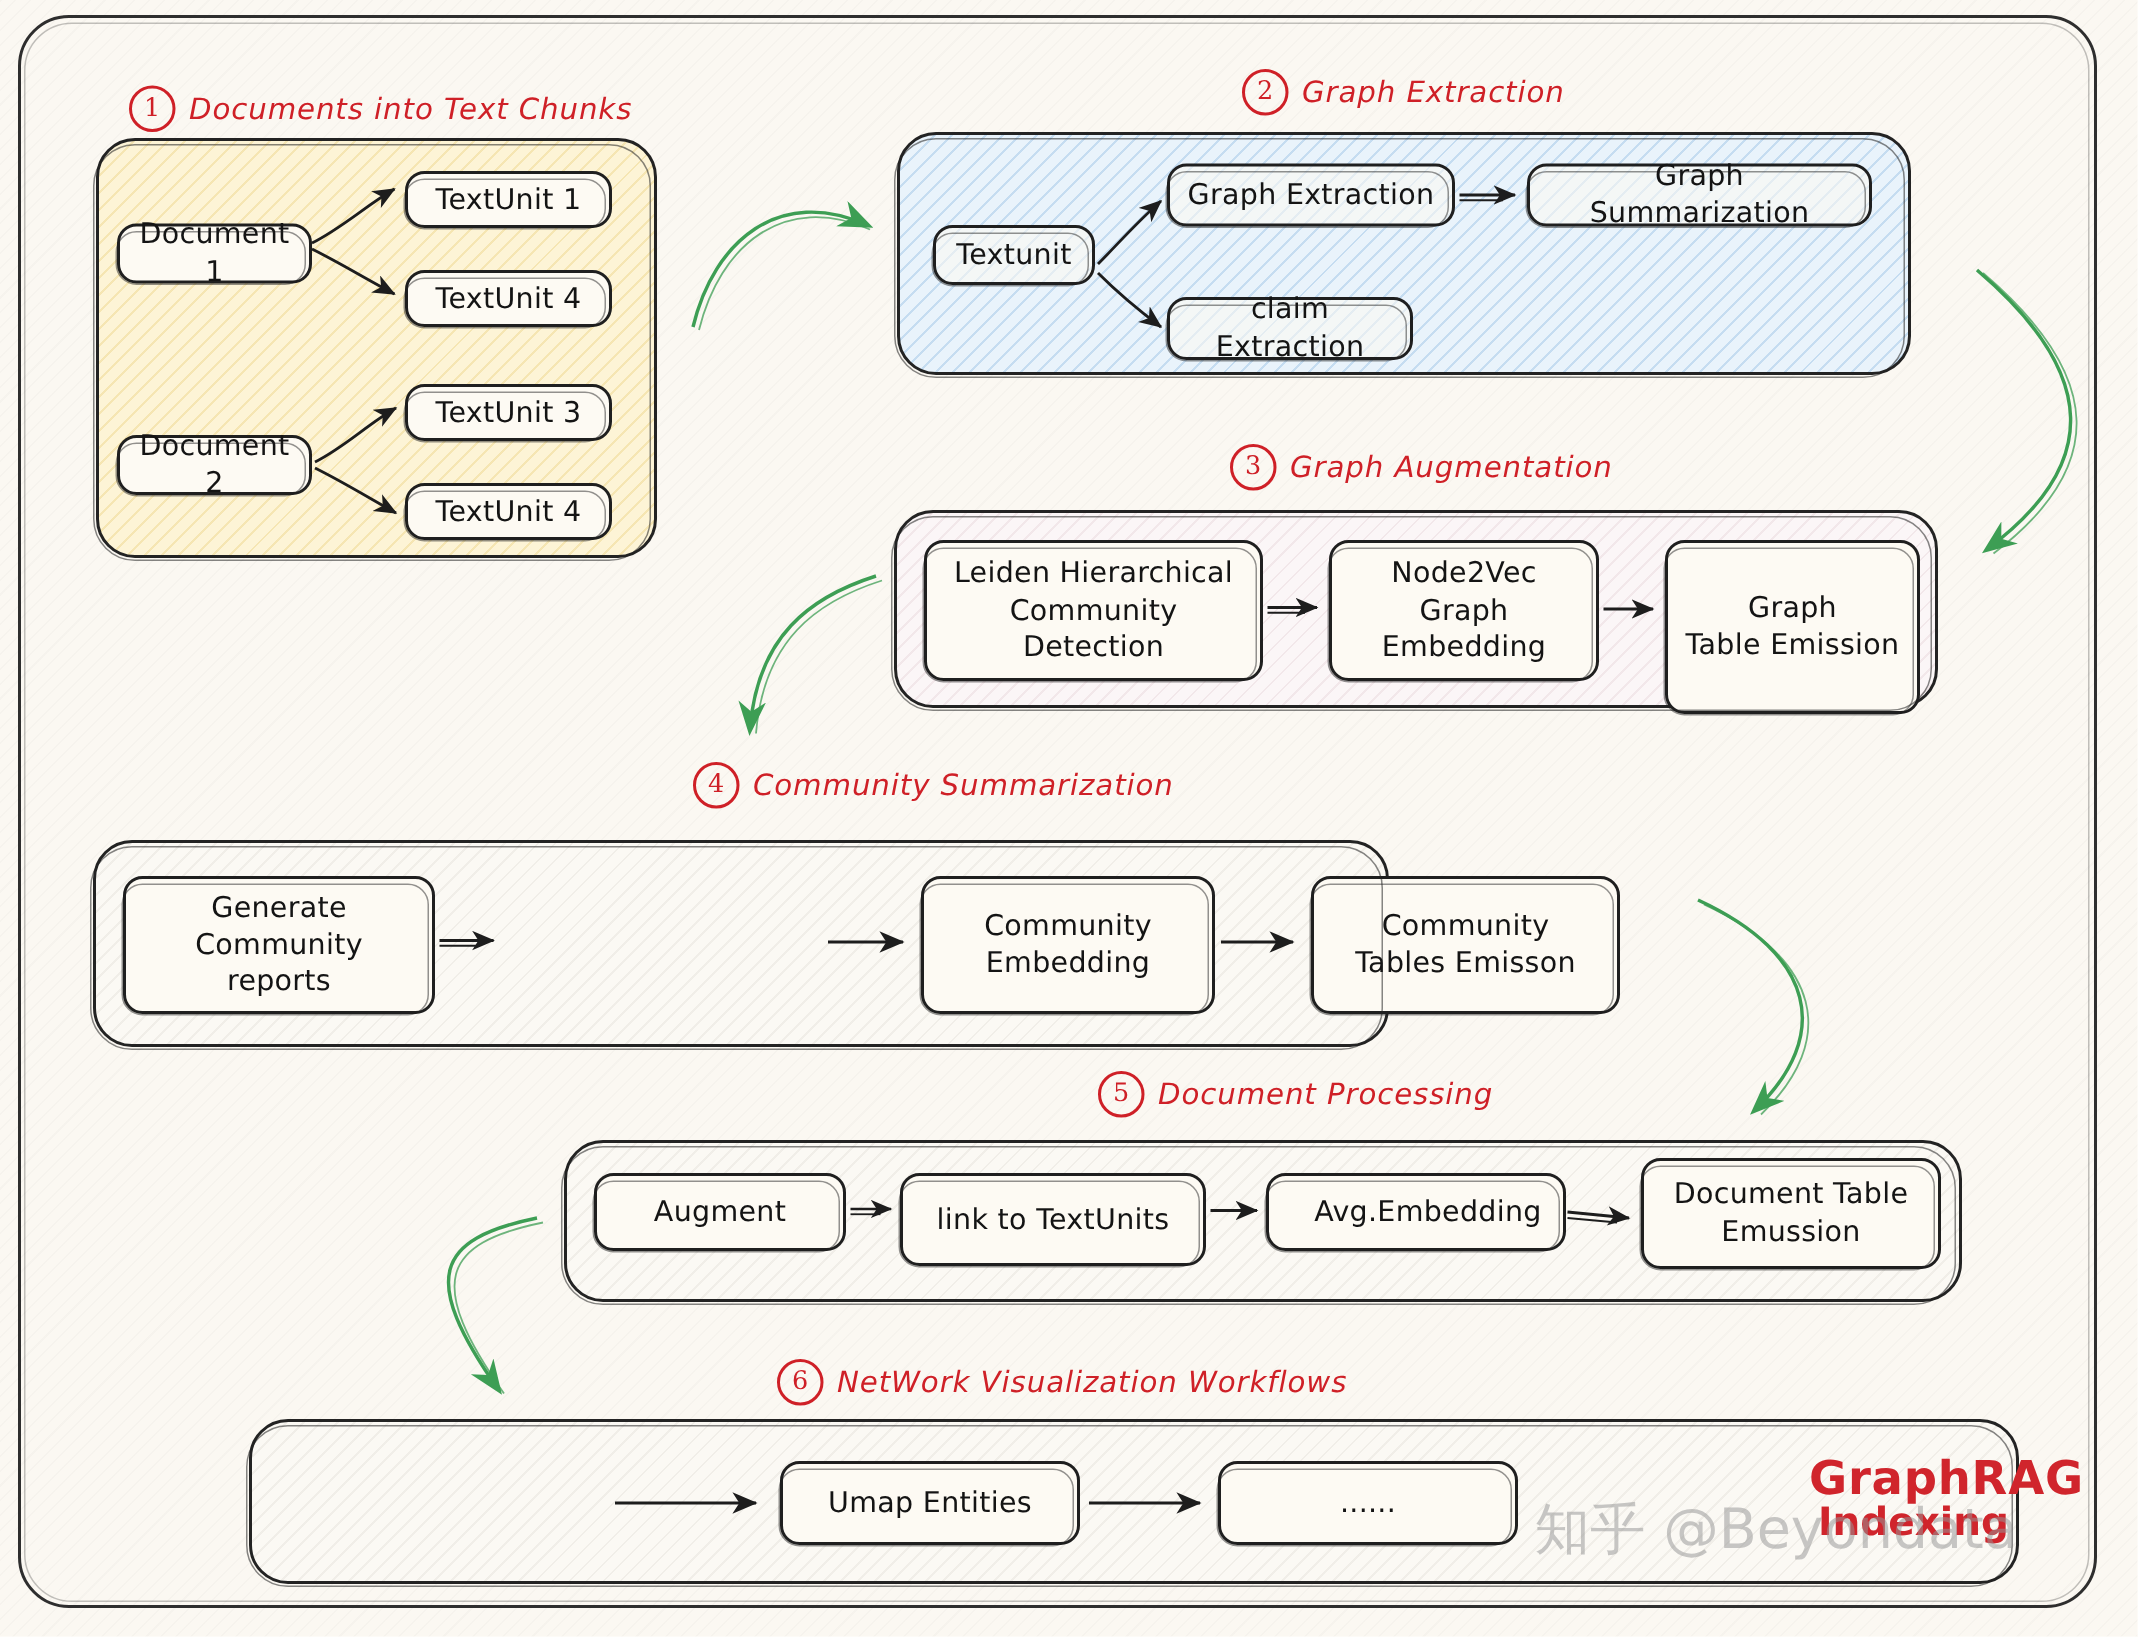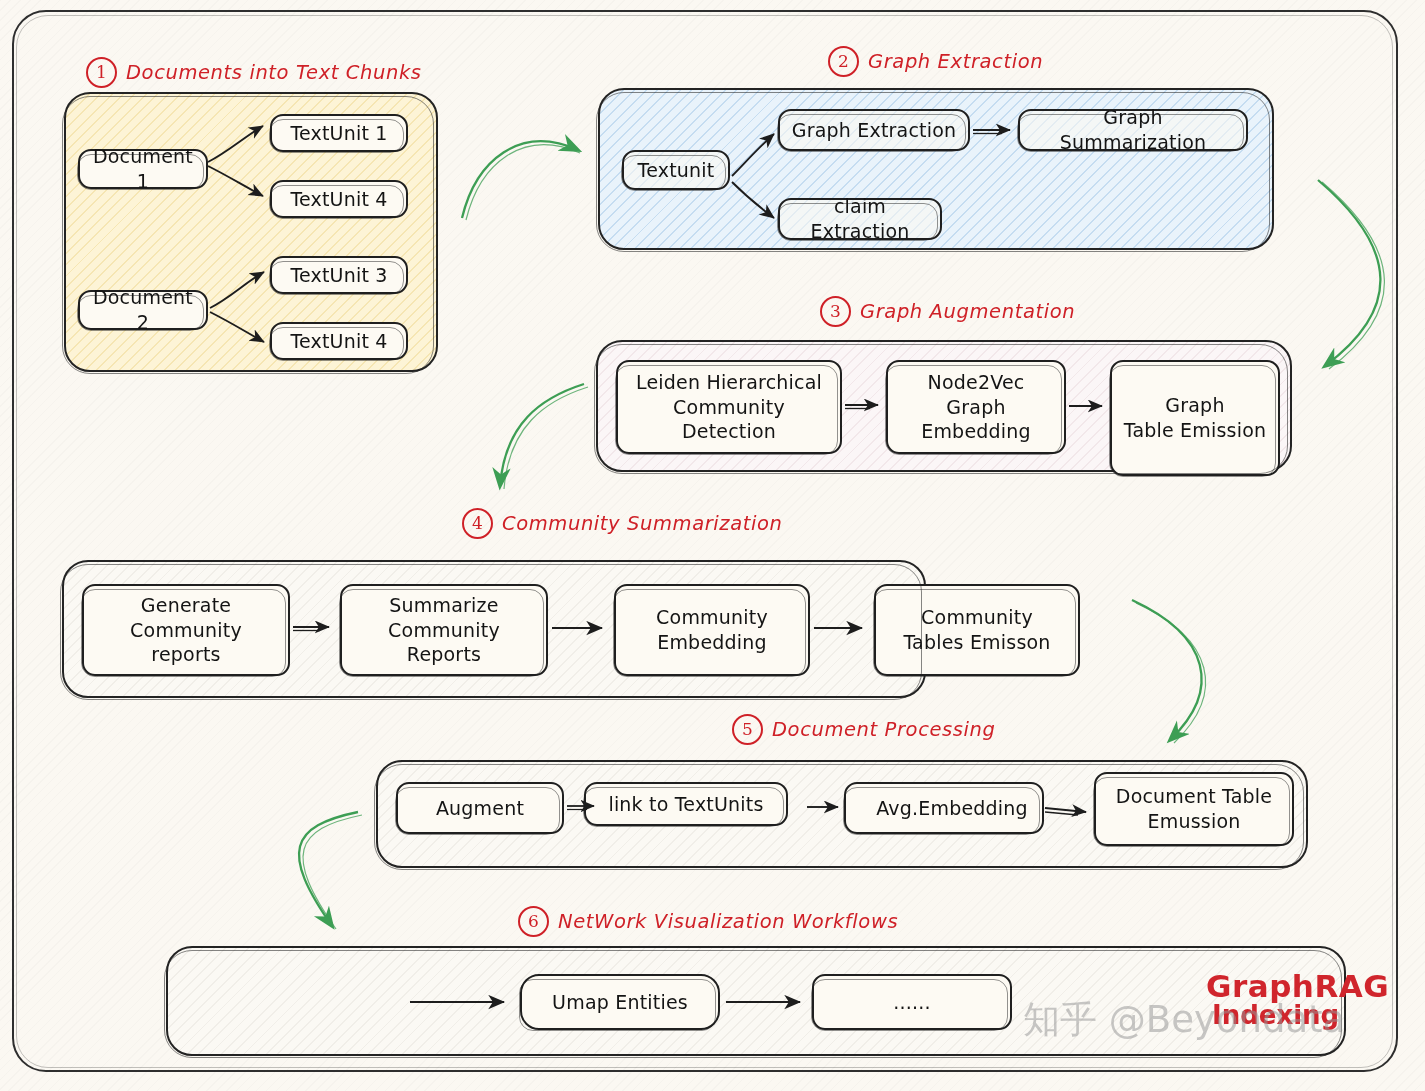--- a/index.html
+++ b/index.html
@@ -232,22 +232,20 @@
   </div>
 
   <div class="caption" style="left:462px; top:508px;">
     <span class="num">4</span>
     <span class="title">Community Summarization</span>
   </div>
 
   <div class="group plain" style="left:62px; top:560px; width:864px; height:138px;">
     <div class="node" style="left:18px; top:22px; width:208px; height:92px; white-space:pre-line;">Generate
 Community reports</div>
-    <div class="node" style="left:276px; top:22px; width:208px; height:92px; white-space:pre-line;">Summarize
-Community Reports</div>
     <div class="node" style="left:550px; top:22px; width:196px; height:92px; white-space:pre-line;">Community
 Embedding</div>
     <div class="node" style="left:810px; top:22px; width:206px; height:92px; white-space:pre-line;">Community
 Tables Emisson</div>
 
     <svg style="position:absolute; left:228px; top:58px; width:48px; height:20px;">
       <path d="M1,7 L37,7" stroke="#1d1d1d" stroke-width="1.9" fill="none" marker-end="url(#bk1)"></path>
       <path d="M1,10.5 L28,10.5" stroke="#1d1d1d" stroke-width="1.3" fill="none"></path>
     </svg>
     <svg style="position:absolute; left:486px; top:58px; width:64px; height:20px;">
@@ -258,21 +256,21 @@
     </svg>
   </div>
 
   <div class="caption" style="left:732px; top:714px;">
     <span class="num">5</span>
     <span class="title">Document Processing</span>
   </div>
 
   <div class="group plain" style="left:376px; top:760px; width:932px; height:108px;">
     <div class="node" style="left:18px; top:20px; width:168px; height:52px;">Augment</div>
-    <div class="node" style="left:206px; top:20px; width:204px; height:44px;">link to TextUnits</div>
+    <div class="node" style="left:222px; top:20px; width:204px; height:62px;">link to TextUnits</div>
     <div class="node" style="left:466px; top:20px; width:200px; height:52px;padding-left:25px;">Avg.Embedding</div>
     <div class="node" style="left:716px; top:10px; width:200px; height:74px; white-space:pre-line;">Document Table
 Emussion</div>
 
     <svg style="position:absolute; left:188px; top:38px; width:40px; height:18px;">
       <path d="M1,6 L28,6" stroke="#1d1d1d" stroke-width="1.8" fill="none" marker-end="url(#bk1)"></path>
       <path d="M1,9.5 L21,9.5" stroke="#1d1d1d" stroke-width="1.2" fill="none"></path>
     </svg>
     <svg style="position:absolute; left:428px; top:38px; width:42px; height:18px;">
       <path d="M1,7 L32,7" stroke="#1d1d1d" stroke-width="1.9" fill="none" marker-end="url(#bk1)"></path>
@@ -282,21 +280,21 @@
       <path d="M1,10 L34,13" stroke="#1d1d1d" stroke-width="1.3" fill="none"></path>
     </svg>
   </div>
 
   <div class="caption" style="left:518px; top:906px;">
     <span class="num">6</span>
     <span class="title">NetWork Visualization Workflows</span>
   </div>
 
   <div class="group plain" style="left:166px; top:946px; width:1180px; height:110px;">
-    <div class="node" style="left:352px; top:26px; width:200px; height:56px;border-radius:19px;">Umap Entities</div>
+    <div class="node" style="left:352px; top:26px; width:200px; height:56px;">Umap Entities</div>
     <div class="node" style="left:644px; top:26px; width:200px; height:56px;">......</div>
 
     <svg style="position:absolute; left:240px; top:44px; width:110px; height:22px;">
       <path d="M2,10 L96,10" stroke="#1d1d1d" stroke-width="2.1" fill="none" marker-end="url(#bk1)"></path>
     </svg>
     <svg style="position:absolute; left:556px; top:44px; width:90px; height:22px;">
       <path d="M2,10 L76,10" stroke="#1d1d1d" stroke-width="2.1" fill="none" marker-end="url(#bk1)"></path>
     </svg>
   </div>
 

